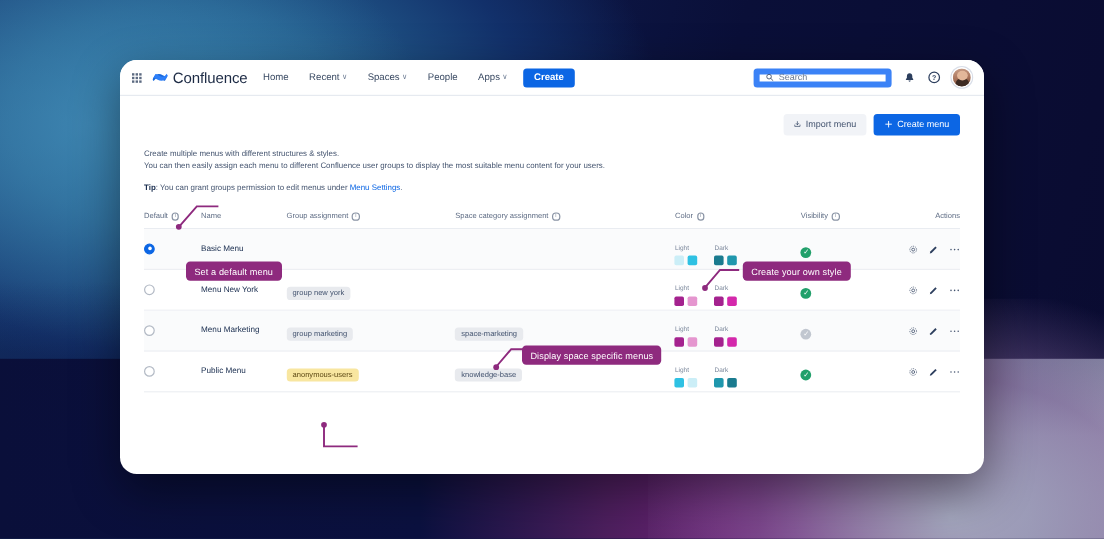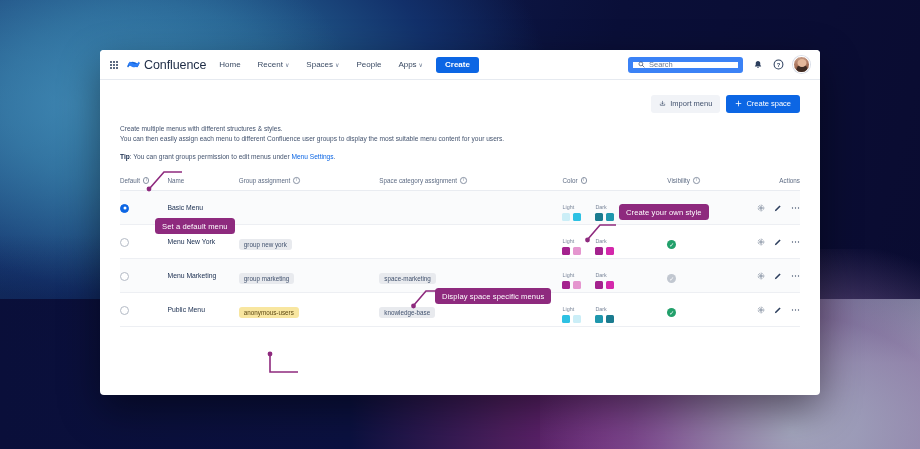--- a/index.html
+++ b/index.html
@@ -31,21 +31,21 @@
     background: radial-gradient(ellipse at 60% 70%, rgba(168,176,196,.85) 0%, rgba(128,96,150,.55) 45%, rgba(110,34,120,0) 75%);
   }
   #bg .layer-e {
     position: absolute; left: 0; top: 0; width: 360px; height: 300px;
     background: radial-gradient(ellipse at 20% 35%, rgba(76,150,192,.55) 0%, rgba(30,80,140,0) 70%);
   }
 
   
   #window {
     position: absolute; left: 100px; top: 50px; width: 720px; height: 345px;
-    background: #ffffff; border-radius: 4px; overflow: hidden;
+    background: #ffffff; border-radius: 14px; overflow: hidden;
     box-shadow: 0 14px 40px rgba(0,0,0,.45);
   }
 
   
   .topnav {
     height: 30px; display: flex; align-items: center;
     padding: 0 10px; border-bottom: 1px solid #e6eaf0; background: #fff;
     gap: 9px;
   }
   .grid-icon { display: grid; grid-template-columns: repeat(3,2px); grid-template-rows: repeat(3,2px); gap: 1px; }
@@ -247,21 +247,21 @@
           <svg width="7" height="7" viewBox="0 0 16 16">
             <path d="M3 9.5v2.7h10V9.5" fill="none" stroke="#42526e" stroke-width="1.4" stroke-linecap="round"></path>
             <path d="M8 3v6m0 0L5.6 6.6M8 9l2.4-2.4" fill="none" stroke="#42526e" stroke-width="1.4" stroke-linecap="round" stroke-linejoin="round"></path>
           </svg>
           <span>Import menu</span>
         </button>
         <button class="btn-primary">
           <svg width="7" height="7" viewBox="0 0 16 16">
             <path d="M8 2.6v10.8M2.6 8h10.8" stroke="#fff" stroke-width="1.8" stroke-linecap="round"></path>
           </svg>
-          <span>Create space</span>
+          <span>Create menu</span>
         </button>
       </div>
     </div>
 
     <div class="desc">
       <p>Create multiple menus with different structures &amp; styles.</p>
       <p>You can then easily assign each menu to different Confluence user groups to display the most suitable menu content for your users.</p>
       <p class="tip">
         <b>Tip</b><span>: You can grant groups permission to edit menus under </span><a>Menu Settings</a><span>.</span>
       </p>
@@ -455,21 +455,21 @@
   <svg class="connector" style="left:44px;top:118px;width:44px;height:26px">
     <path d="M38 4 L20 4 L6 20" fill="none" stroke="#8e2a7e" stroke-width="1.6"></path>
     <circle cx="5" cy="21" r="2.4" fill="#8e2a7e"></circle>
   </svg>
   <div class="callout" style="left:55px;top:168px">Set a default menu</div>
 
   <svg class="connector" style="left:484px;top:170px;width:38px;height:26px">
     <path d="M32 5 L16 5 L4 19" fill="none" stroke="#8e2a7e" stroke-width="1.6"></path>
     <circle cx="3.5" cy="20" r="2.4" fill="#8e2a7e"></circle>
   </svg>
-  <div class="callout" style="left:519px;top:154px">Create your own style</div>
+  <div class="callout" style="left:519px;top:168px">Create your own style</div>
 
   <svg class="connector" style="left:310px;top:236px;width:38px;height:26px">
     <path d="M34 5 L16 5 L4 19" fill="none" stroke="#8e2a7e" stroke-width="1.6"></path>
     <circle cx="3.5" cy="20" r="2.4" fill="#8e2a7e"></circle>
   </svg>
   <div class="callout" style="left:335px;top:238px">Display space specific menus</div>
 
   <svg class="connector" style="left:166px;top:300px;width:36px;height:32px">
     <path d="M4 4 L4 22 L32 22" fill="none" stroke="#8e2a7e" stroke-width="1.6"></path>
     <circle cx="4" cy="4" r="2.4" fill="#8e2a7e"></circle>

